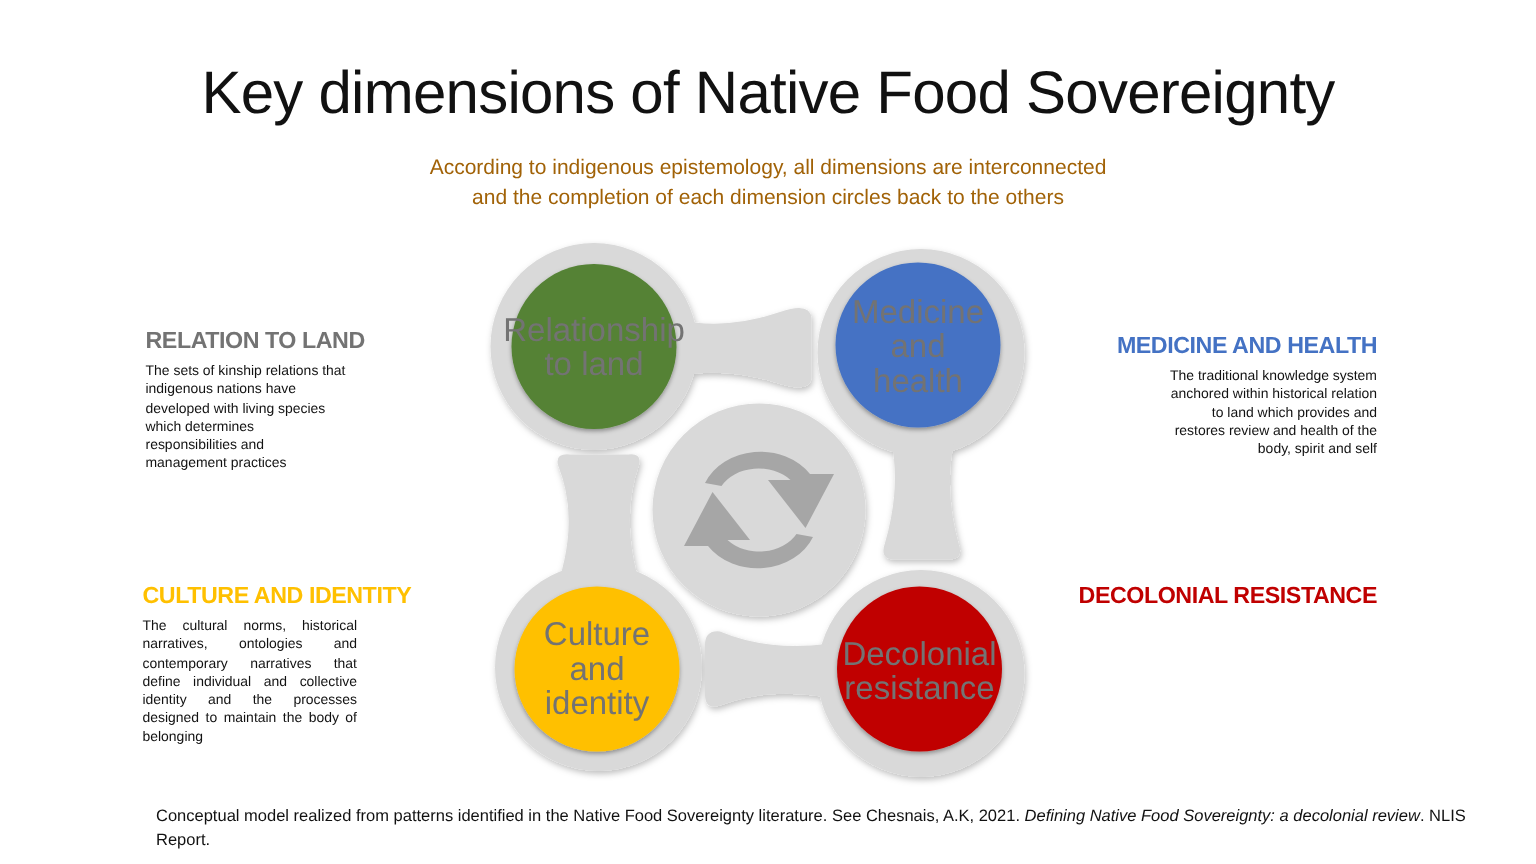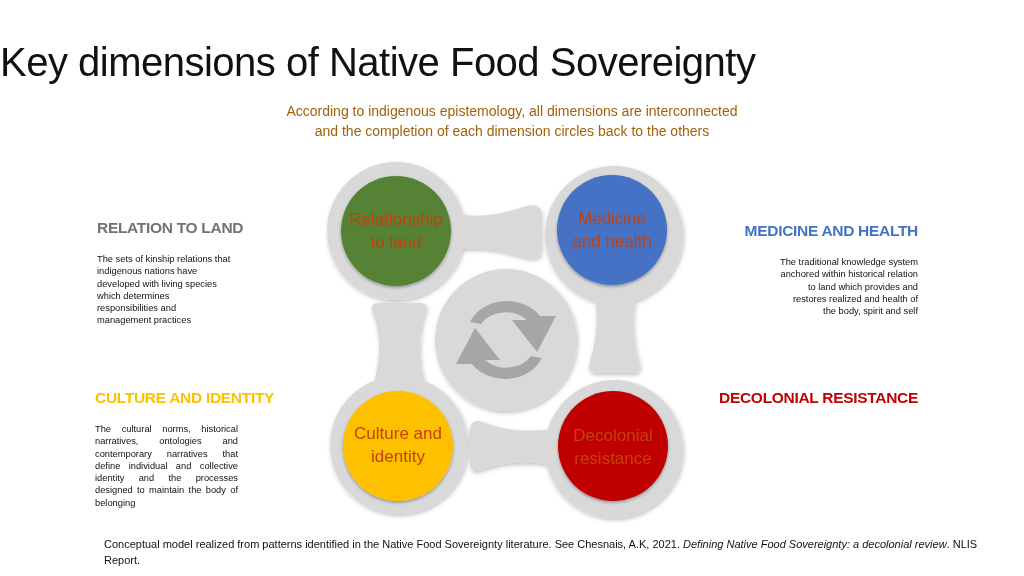--- a/index.html
+++ b/index.html
@@ -4,38 +4,38 @@
   <style>
     html, body { margin: 0; padding: 0; }
     body {
       width: 1024px; height: 576px; background: #ffffff;
       position: relative; overflow: hidden;
       font-family: "Liberation Sans", "DejaVu Sans", sans-serif;
       color: #000;
     }
     .title {
       position: absolute; left: 0; top: 40px; width: 1024px;
-      text-align: left; font-size: 40px; font-weight: normal;
+      text-align: center; font-size: 40px; font-weight: normal;
       letter-spacing: -0.5px; color: #111;
     }
     .subtitle {
       position: absolute; left: 282px; top: 101px; width: 460px;
       text-align: center; font-size: 14px; line-height: 20px; color: #a16207;
     }
     .diagram { position: absolute; left: 0; top: 0; width: 1024px; height: 576px; }
     .circle-label {
-      position: absolute; color: #c2410c; text-align: center;
-      font-size: 17px; line-height: 23px; display: flex;
+      position: absolute; color: #737373; text-align: center;
+      font-size: 22px; line-height: 23px; display: flex;
       align-items: center; justify-content: center;
     }
     .side-block { position: absolute; }
     .side-heading {
       font-size: 15.5px; font-weight: bold; letter-spacing: -0.3px; white-space: nowrap;
     }
-    .side-text { font-size: 9.3px; line-height: 12.3px; margin-top: 16px; color: #111; }
+    .side-text { font-size: 9.3px; line-height: 12.3px; margin-top: 4px; color: #111; }
     .left .side-text { text-align: left; }
     .justify .side-text { text-align: justify; }
     .right { text-align: right; }
     .right .side-text { text-align: right; }
     .footer {
       position: absolute; left: 104px; top: 536px; width: 880px;
       font-size: 11px; line-height: 16px; color: #111;
     }
     .footer i { }
   </style>
@@ -88,21 +88,21 @@
 <div class="circle-label" style="left:352px; top:406px; width:92px; height:78px;">Culture and identity</div>
 <div class="circle-label" style="left:561px; top:412px; width:104px; height:70px;">Decolonial resistance</div>
 
 <div class="side-block left" style="left:97px; top:219px; width:170px;">
   <div class="side-heading" style="color:#737373;">RELATION TO LAND</div>
   <div class="side-text" style="width:135px;">The sets of kinship relations that indigenous nations have developed with living species which determines responsibilities and management practices</div>
 </div>
 
 <div class="side-block right" style="left:700px; top:222px; width:218px;">
   <div class="side-heading" style="color:#4472C4;">MEDICINE AND HEALTH</div>
-  <div class="side-text" style="width:140px; margin-left:78px;">The traditional knowledge system anchored within historical relation to land which provides and restores realized and health of the body, spirit and self</div>
+  <div class="side-text" style="width:140px; margin-left:78px;">The traditional knowledge system anchored within historical relation to land which provides and restores review and health of the body, spirit and self</div>
 </div>
 
 <div class="side-block justify" style="left:95px; top:389px; width:200px;">
   <div class="side-heading" style="color:#FFC000;">CULTURE AND IDENTITY</div>
   <div class="side-text" style="width:143px;">The cultural norms, historical narratives, ontologies and contemporary narratives that define individual and collective identity and the processes designed to maintain the body of belonging</div>
 </div>
 
 <div class="side-block right" style="left:690px; top:389px; width:228px;">
   <div class="side-heading" style="color:#C00000;">DECOLONIAL RESISTANCE</div>
 </div>

